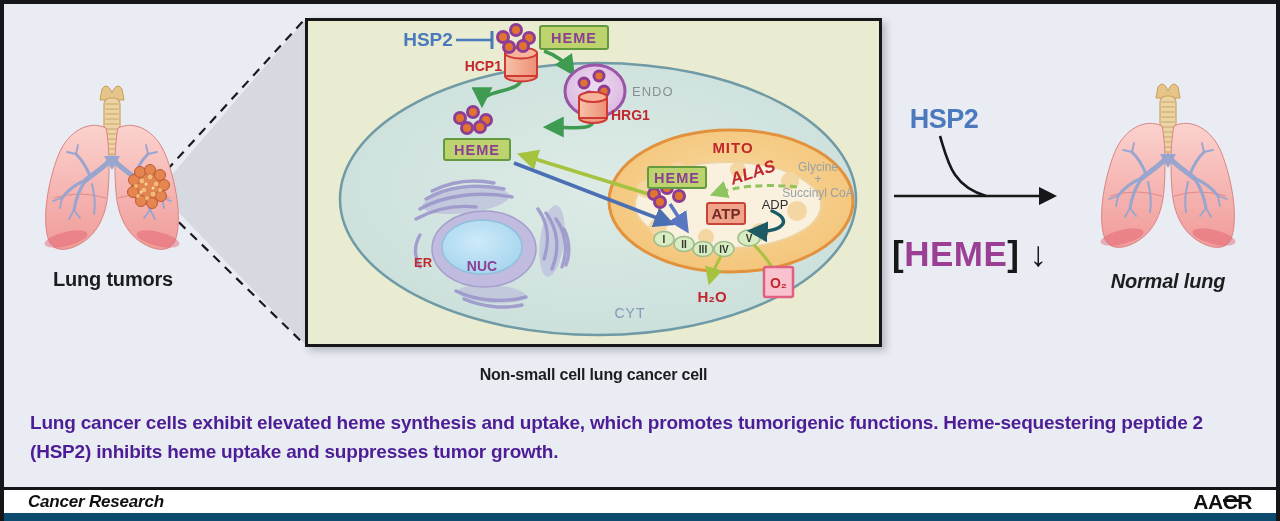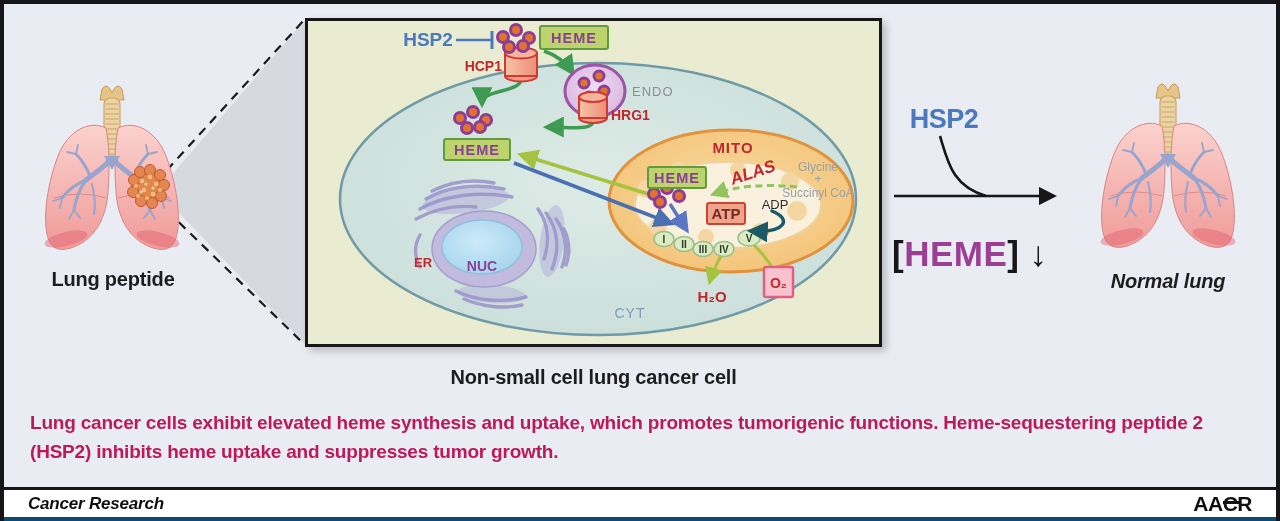--- a/index.html
+++ b/index.html
@@ -5,30 +5,30 @@
   html,body{margin:0;padding:0;}
   body{font-family:"Liberation Sans",sans-serif;background:#555;}
   .page{position:relative;width:1280px;height:521px;background:#15151a;overflow:hidden;}
   .main{position:absolute;left:4px;top:4px;width:1272px;height:483px;background:#e9ecf2;}
   .overlay-svg{position:absolute;left:0;top:0;pointer-events:none;}
   .cell-box{position:absolute;left:301px;top:14px;width:571px;height:323px;background:#e9ecd0;
             border:3px solid #17171a;box-shadow:4px 4px 7px rgba(40,40,50,.25);}
   .cell-box svg{display:block;}
   .panel-label{position:absolute;text-align:center;font-size:20px;font-weight:700;color:#1d1d1f;letter-spacing:-.2px;}
   .diagram-title{position:absolute;left:301px;top:362px;width:577px;text-align:center;
-                 font-size:20px;font-weight:700;color:#1d1d1f;letter-spacing:-.2px;}
+                 font-size:16px;font-weight:700;color:#1d1d1f;letter-spacing:-.2px;}
   .hsp2-right{position:absolute;left:885px;top:100px;width:110px;text-align:center;
               font-size:27px;font-weight:700;color:#4a79bd;letter-spacing:-.5px;}
   .heme-bracket{position:absolute;left:888px;top:230px;font-size:35px;font-weight:700;letter-spacing:.5px;color:#17171a;}
   .heme-bracket .heme-word{color:#9b3f94;}
   .heme-bracket .down{margin-left:10px;font-weight:700;}
   .caption{position:absolute;left:26px;top:405px;width:1232px;font-size:19px;line-height:1.5;
-           font-weight:700;color:#be185d;letter-spacing:-.2px;}
+           font-weight:700;color:#4c1d95;letter-spacing:-.2px;}
   .footer{position:absolute;left:4px;top:487px;width:1272px;height:34px;box-sizing:border-box;
-          background:#fff;border-top:3px solid #15151a;border-bottom:4px solid #0c4a6e;
+          background:#fff;border-top:3px solid #15151a;border-bottom:8px solid #0c4a6e;
           display:flex;align-items:center;justify-content:space-between;padding:0 24px;}
   .journal{font-size:17px;font-weight:700;font-style:italic;color:#101012;letter-spacing:-.2px;}
   .aacr{position:relative;font-size:21px;font-weight:700;color:#101012;letter-spacing:-.5px;}
   .aacr .bar{position:absolute;left:30px;top:9px;width:17px;height:3px;background:#101012;}
   svg text{font-family:"Liberation Sans",sans-serif;}
 </style>
 </head>
 <body>
 
 <div class="page">
@@ -108,21 +108,21 @@
               <circle cx="104" cy="104" r="2.4"></circle>
           </g>
           <g fill="#fbd9a4">
             <circle cx="114" cy="102" r="1.5"></circle>
               <circle cx="121" cy="106" r="1.5"></circle>
               <circle cx="109" cy="110" r="1.5"></circle>
           </g>
         </g>
       </svg>
     </div>
-    <div class="panel-label" style="left:24px;top:264px;width:170px;">Lung peptide</div>
+    <div class="panel-label" style="left:24px;top:264px;width:170px;">Lung tumors</div>
 
     <div class="cell-box">
       <svg width="571" height="323" viewBox="0 0 571 323">
         <defs>
           <radialGradient id="gCell" cx="0.5" cy="0.45" r="0.75">
             <stop offset="0" stop-color="#ddebe6"></stop>
               <stop offset="1" stop-color="#c6dcd8"></stop>
           </radialGradient>
           <radialGradient id="gMito" cx="0.5" cy="0.45" r="0.8">
             <stop offset="0" stop-color="#f8d99e"></stop>

